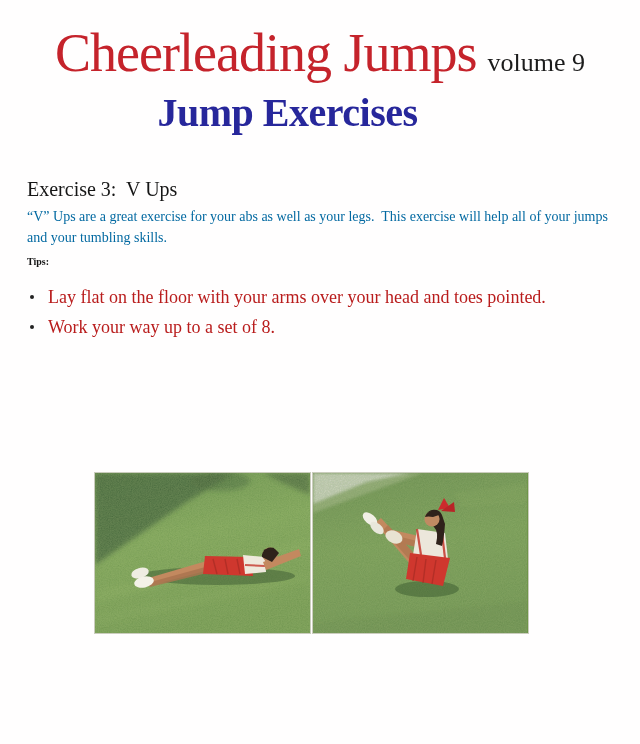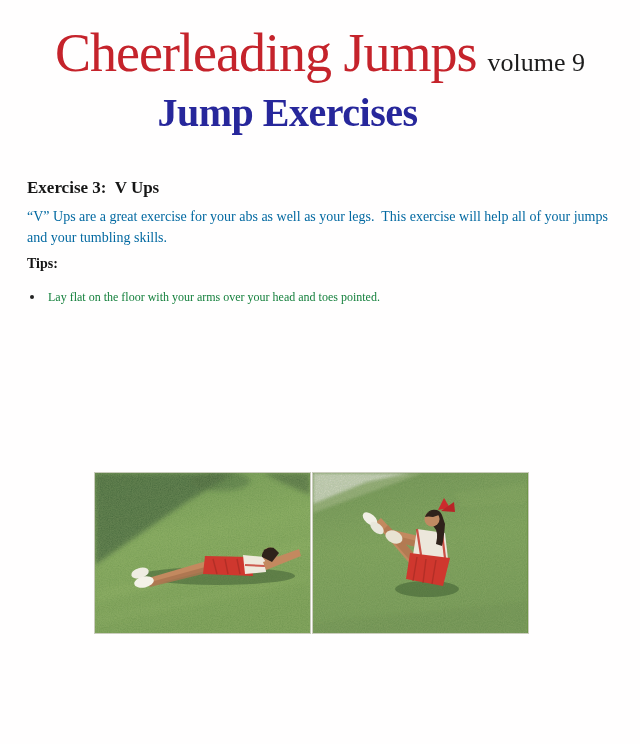--- a/index.html
+++ b/index.html
@@ -19,37 +19,37 @@
   .volume{
     font-size:26px;font-weight:500;color:#1c1c1c;letter-spacing:0;
   }
   .subtitle{
     position:absolute;top:91px;left:0;width:551px;text-align:center;
     font-size:40px;font-weight:bold;letter-spacing:-0.5px;
     color:var(--subtitle_blue,#27279b);line-height:1.1;margin-left:12px;
   }
   .heading{
     position:absolute;top:178px;left:27px;
-    font-size:17px;font-weight:bold;white-space:pre-wrap;color:#161616;
+    font-size:20px;font-weight:normal;white-space:pre-wrap;color:#161616;
   }
   .para{
     position:absolute;top:206px;left:27px;width:597px;
     font-size:14px;line-height:21px;white-space:pre-wrap;color:#0369a1;
   }
   .tips-label{
     position:absolute;top:256px;left:27px;
-    font-size:14px;font-weight:bold;color:#161616;
+    font-size:10px;font-weight:bold;color:#161616;
   }
   .tips-list{
     position:absolute;top:287px;left:27px;width:545px;
     list-style:none;margin:0;padding:0;
   }
   .tips-list li{
     position:relative;padding-left:21px;margin-bottom:9px;
-    font-size:12px;line-height:21px;color:#15803d;
+    font-size:18px;line-height:21px;color:#b91c1c;
   }
   .bullet{
     position:absolute;left:3px;top:8px;width:4px;height:4px;border-radius:50%;
     background:#232323;
   }
   .photos{
     position:absolute;top:473px;left:95px;display:flex;gap:3px;
   }
   .photo{
     width:215px;height:160px;box-shadow:0 0 0 1px rgba(185,188,168,.75);
@@ -70,20 +70,21 @@
   <div class="subtitle">Jump Exercises</div>
 
   <div class="heading">Exercise 3:  V Ups</div>
 
   <div class="para">“V” Ups are a great exercise for your abs as well as your legs.  This exercise will help all of your jumps and your tumbling skills.</div>
 
   <div class="tips-label">Tips:</div>
 
   <ul class="tips-list">
     <li><span class="bullet"></span><span>Lay flat on the floor with your arms over your head and toes pointed.</span></li>
+    <li><span class="bullet"></span><span>Work your way up to a set of 8.</span></li>
   </ul>
 
   <div class="photos">
 
     <div class="photo" title="cheerleader lying flat on grass with arms overhead">
       <svg width="215" height="160" viewBox="0 0 215 160" xmlns="http://www.w3.org/2000/svg">
         <defs>
           <linearGradient id="gL" x1="0" y1="0" x2="0.25" y2="1">
             <stop offset="0" stop-color="#618a45"></stop>
             <stop offset="0.45" stop-color="#7ba352"></stop>

